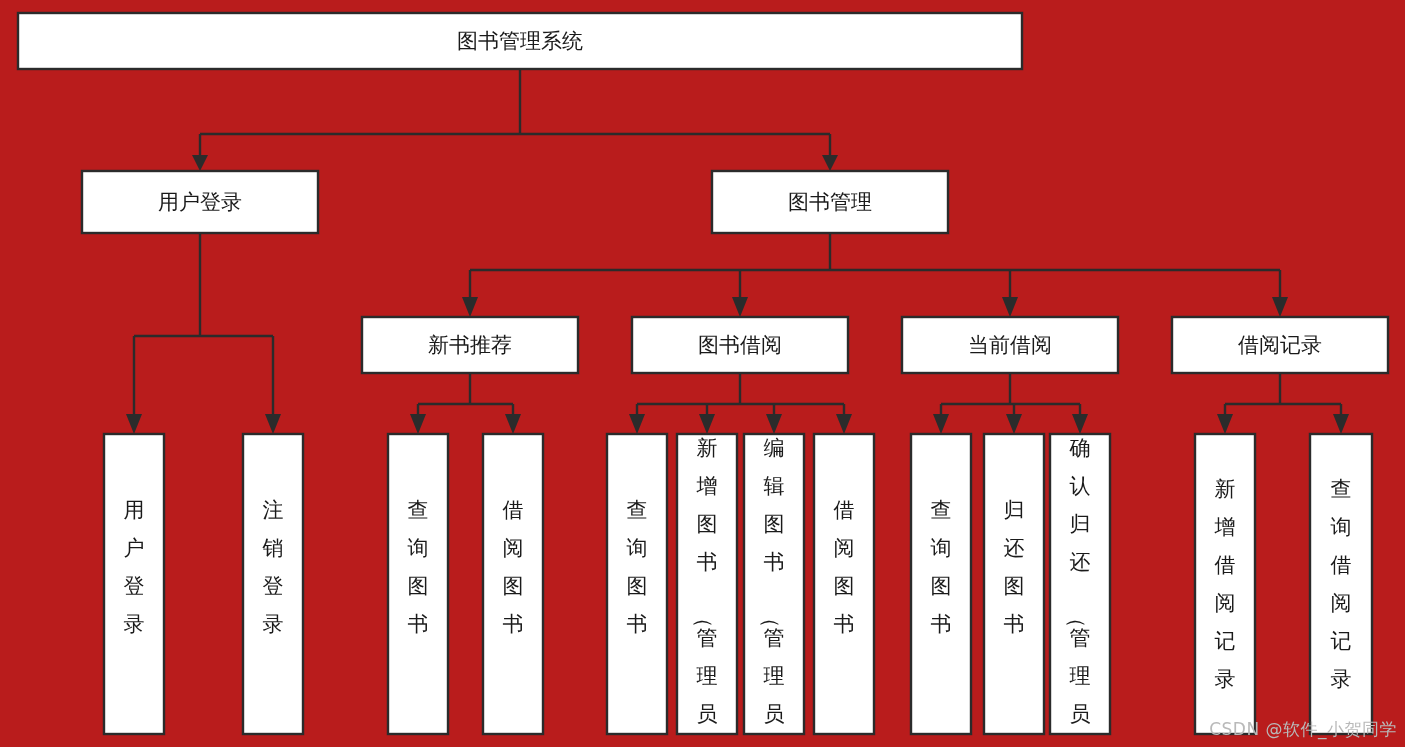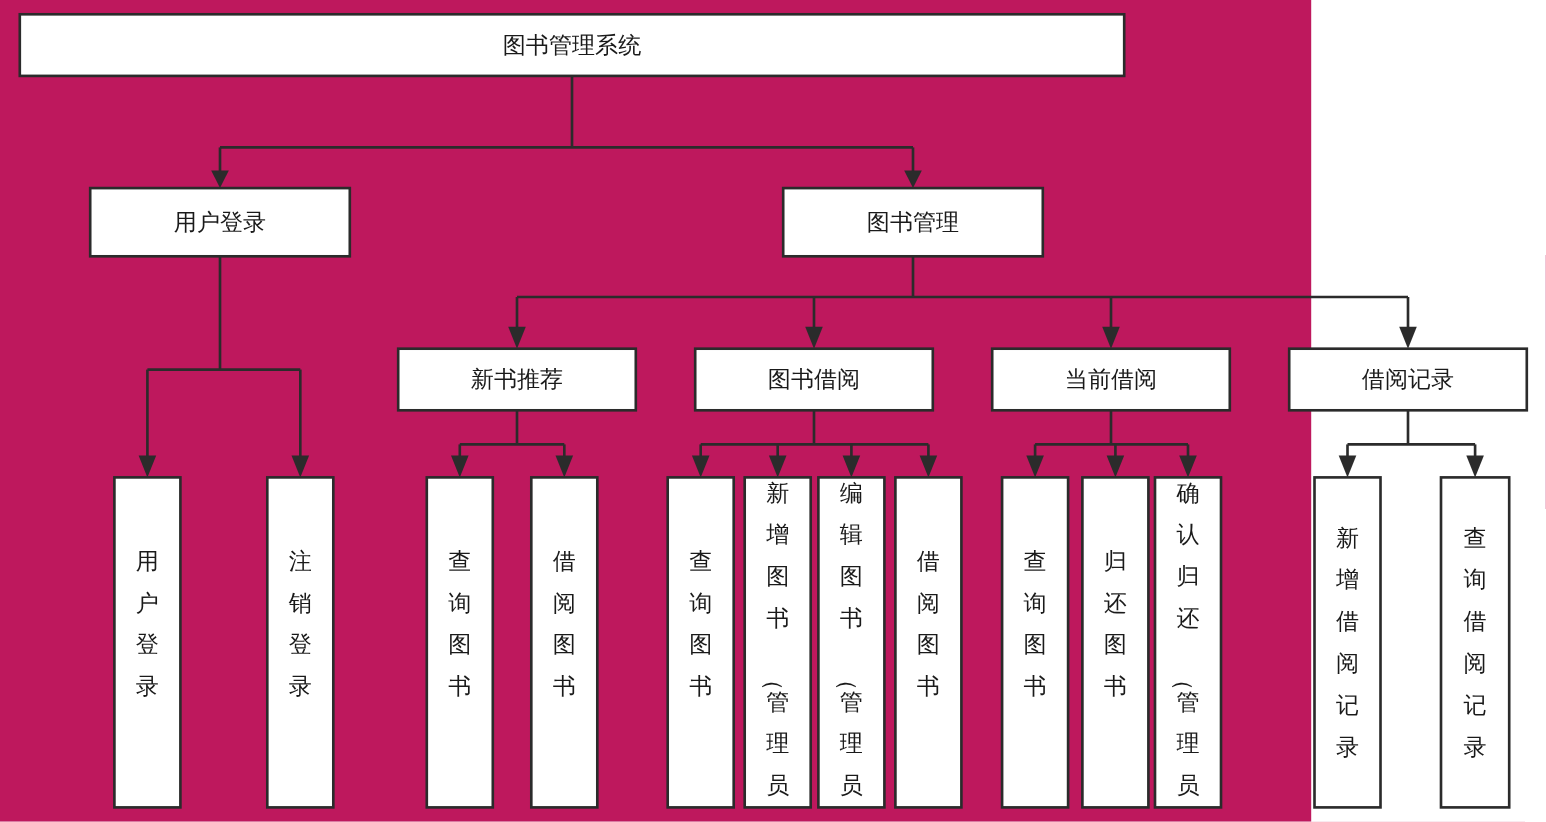--- a/index.html
+++ b/index.html
@@ -9,23 +9,23 @@
     background: #ffffff;
   }
   body {
     width: 1405px;
     height: 747px;
     overflow: hidden;
     font-family: "DejaVu Sans", "Liberation Sans", sans-serif;
   }
   #diagram-root {
     position: relative;
-    width: 1192px;
+    width: 1405px;
     height: 747px;
-    background: #be185d;
+    background: #b91c1c;
   }
   svg#tree-svg {
     position: absolute;
     left: 0;
     top: 0;
     width: 1405px;
     height: 747px;
     display: block;
   }
   .node-box {
@@ -235,14 +235,15 @@
       <text class="node-label-vert" x="1225" y="496"><tspan x="1225" y="496">新</tspan><tspan x="1225" y="534">增</tspan><tspan x="1225" y="572">借</tspan><tspan x="1225" y="610">阅</tspan><tspan x="1225" y="648">记</tspan><tspan x="1225" y="686">录</tspan></text>
     </g>
 
     <g>
       <rect class="node-box" x="1310" y="434" width="62" height="300"></rect>
       <text class="node-label-vert" x="1341" y="496"><tspan x="1341" y="496">查</tspan><tspan x="1341" y="534">询</tspan><tspan x="1341" y="572">借</tspan><tspan x="1341" y="610">阅</tspan><tspan x="1341" y="648">记</tspan><tspan x="1341" y="686">录</tspan></text>
     </g>
 
   </svg>
 
+  <div class="watermark-text">CSDN @软件_小贺同学</div>
 
 </div>
 
 </body></html>

